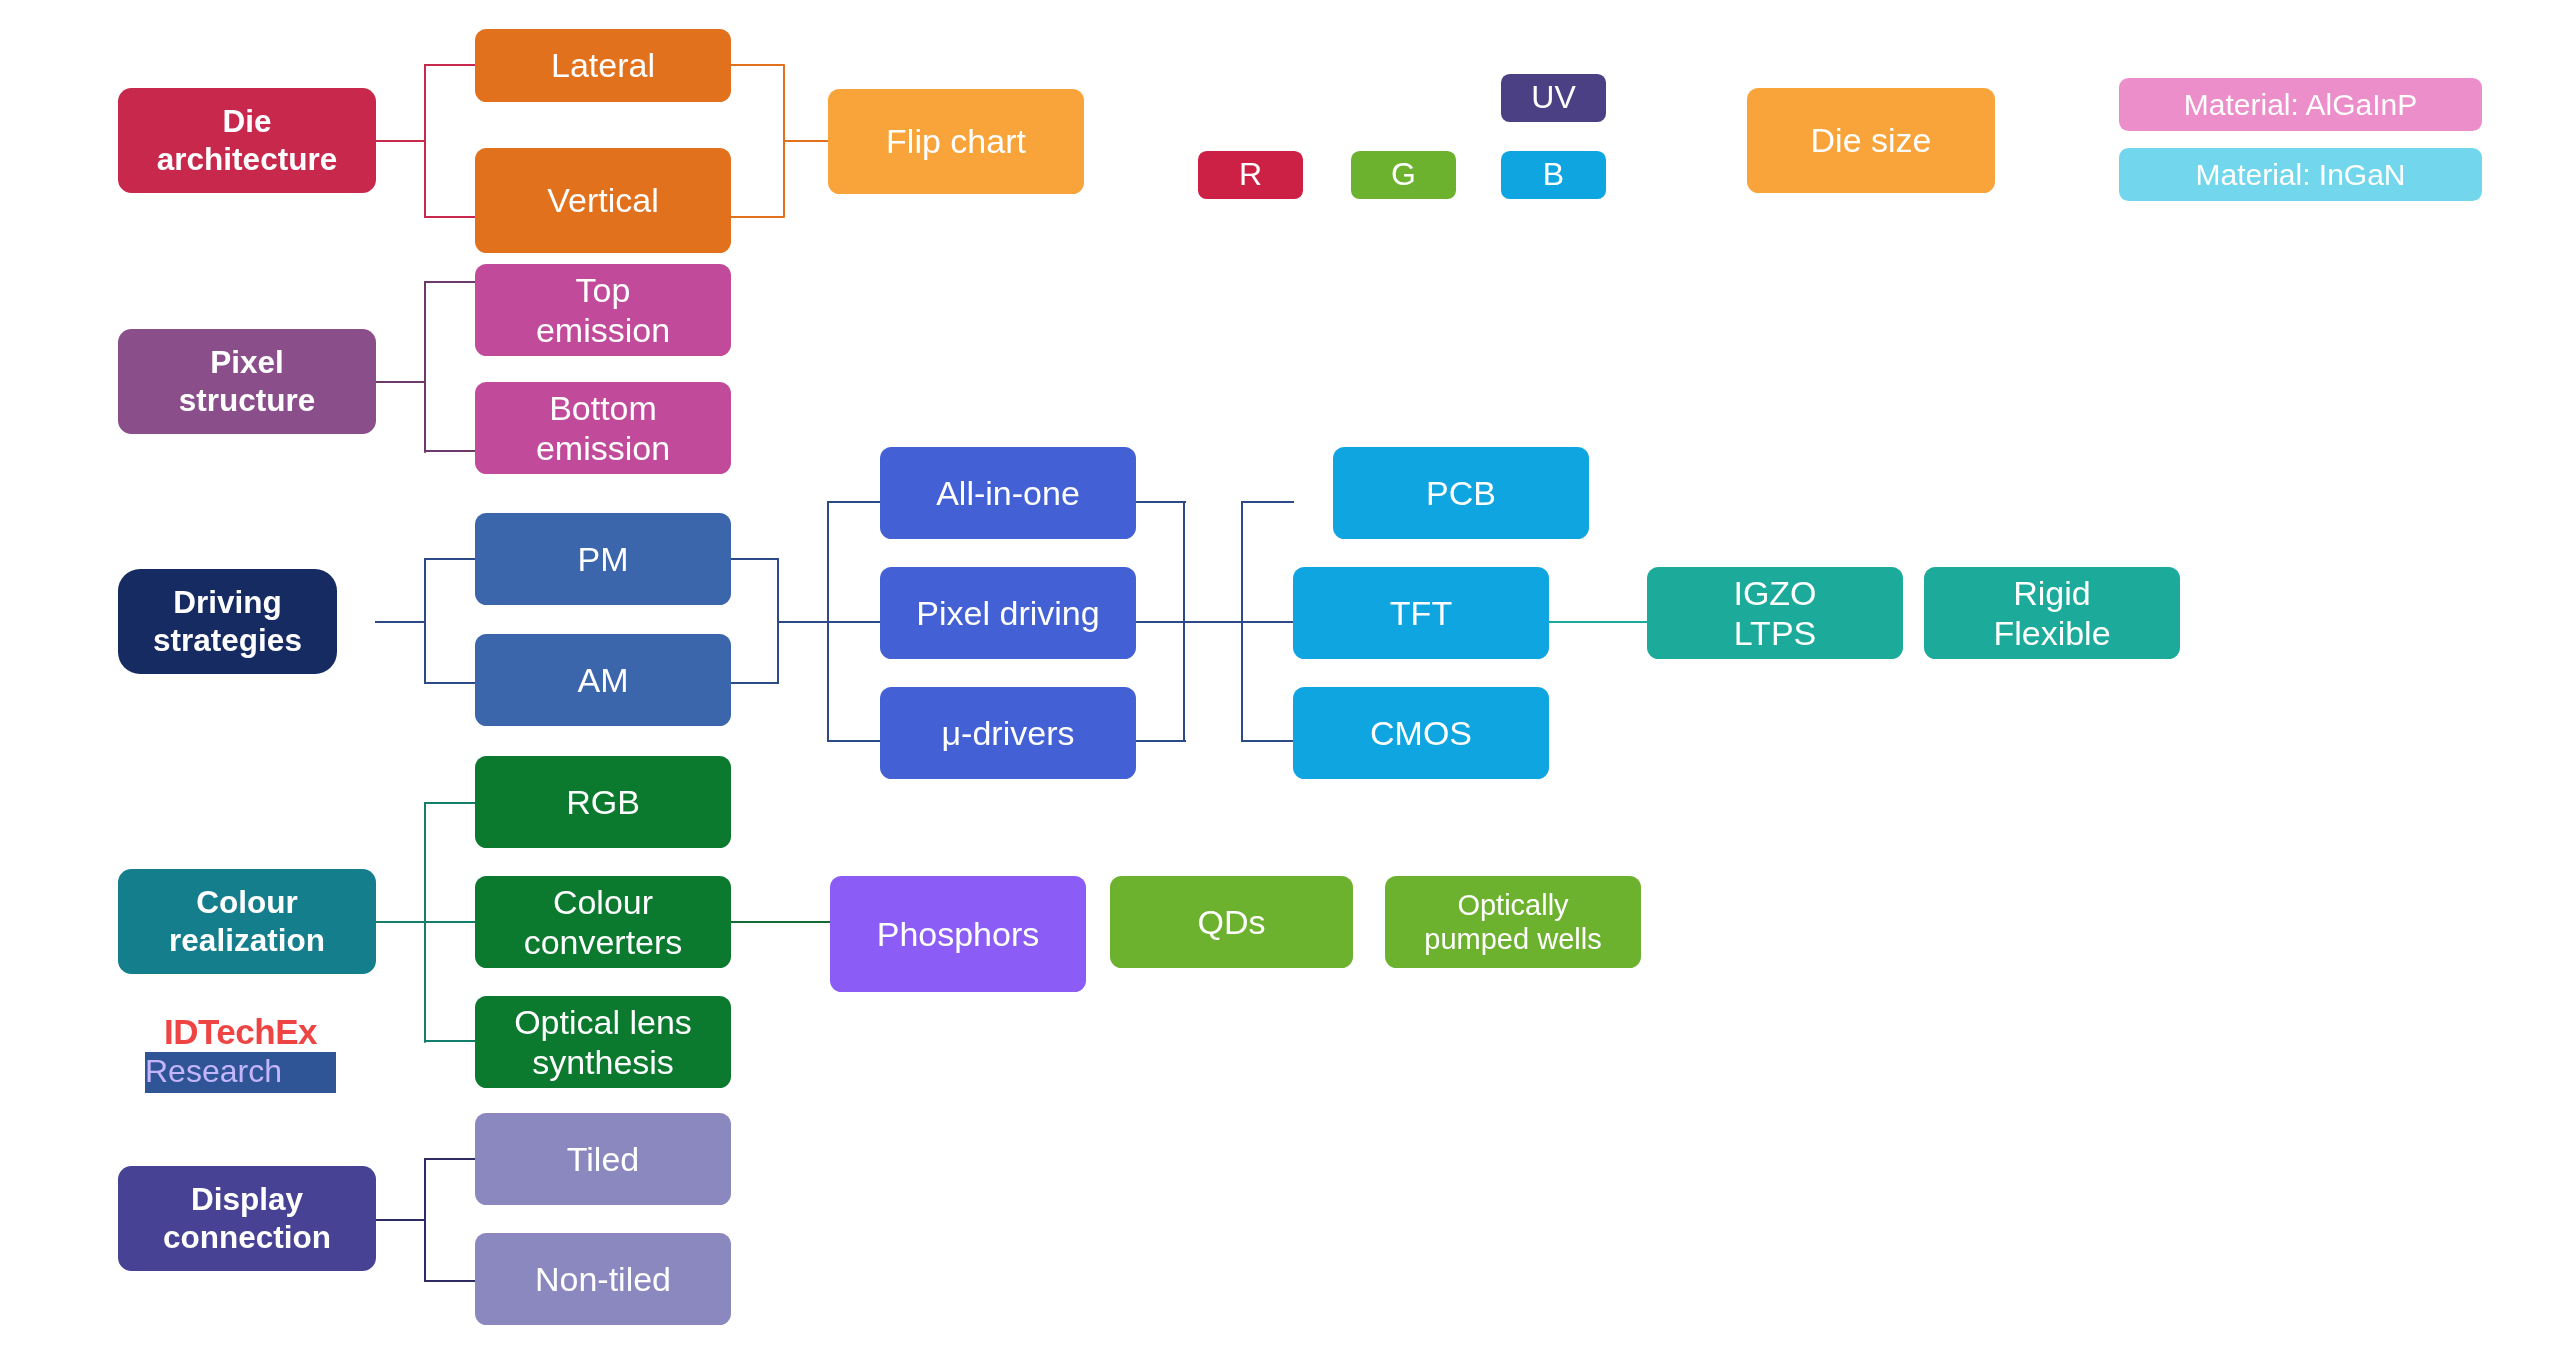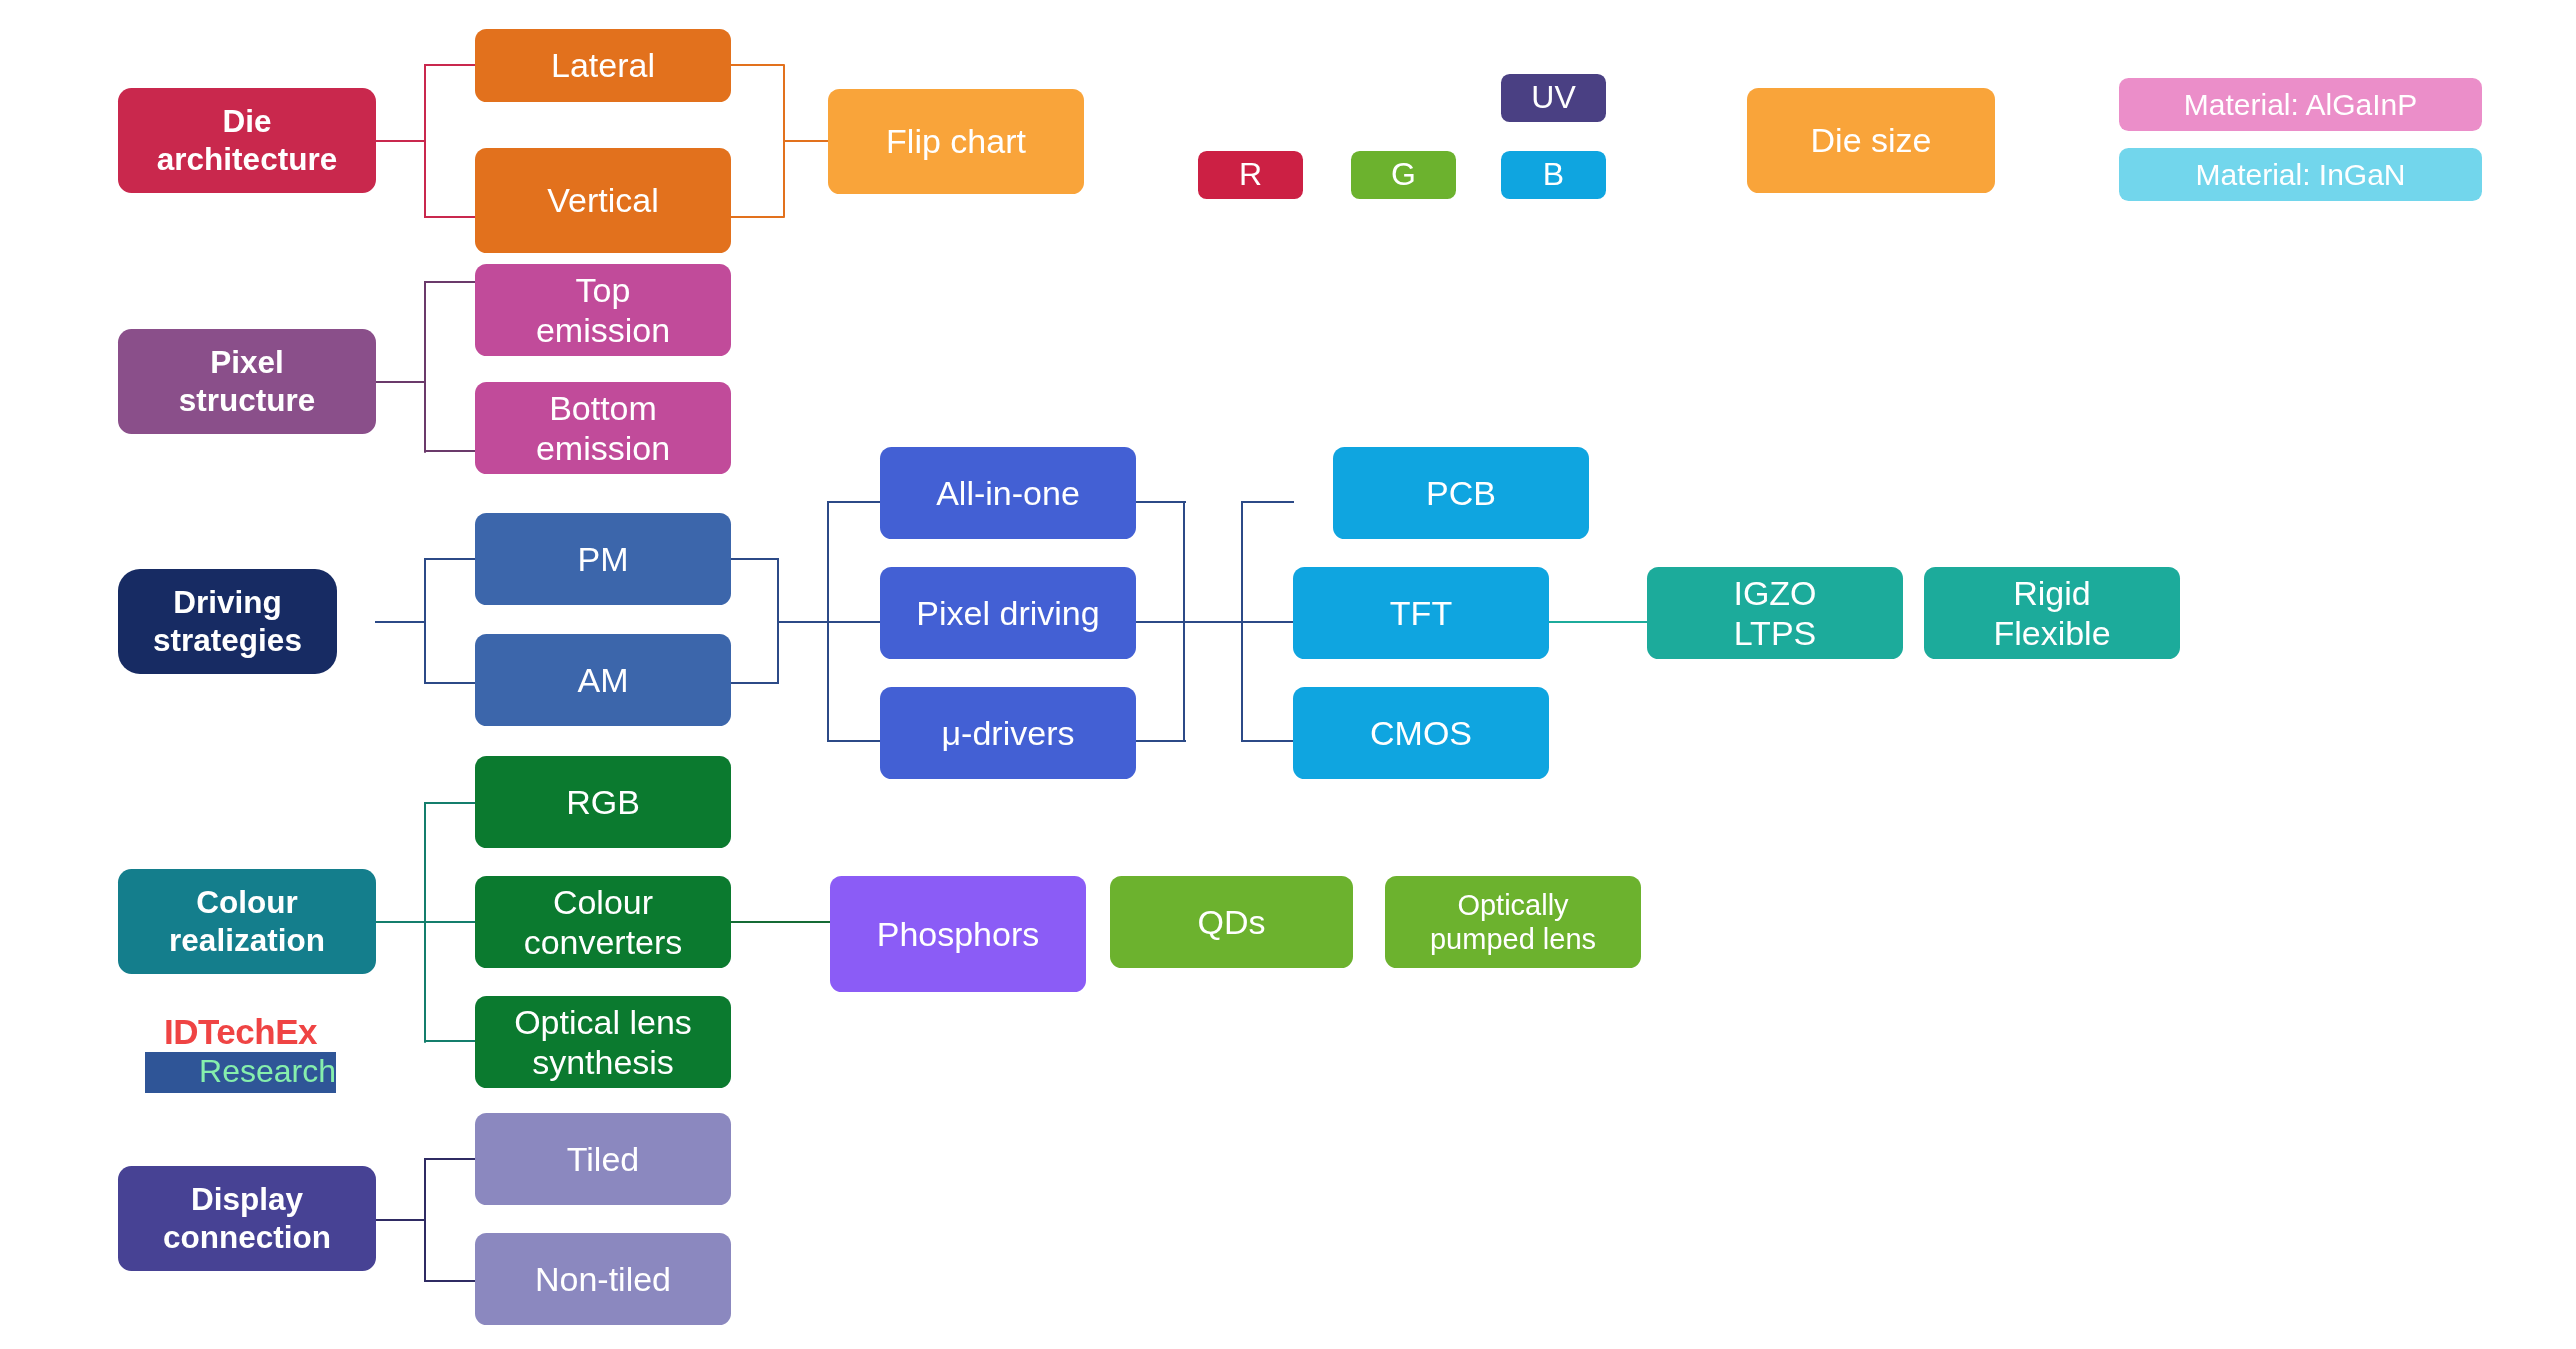--- a/index.html
+++ b/index.html
@@ -50,24 +50,24 @@
     font-family: "Liberation Sans", sans-serif;
     font-weight: bold;
     font-size: 35px;
     color: #ef4444;
     letter-spacing: -0.5px;
     line-height: 1;
     text-align: center;
   }
   #idtechex .bot {
     background: #2f5597;
-    color: #86efac;
+    color: #c4b5fd;
     font-size: 32px;
     line-height: 1.15;
-    text-align: right;
+    text-align: left;
     margin-top: 2.9px;
     padding: 1px 0 2.9px 0;
   }
 </style>
 </head>
 <body>
 
 <div id="stage">
 
   <div class="ln" style="left:375px; top:140px; width:51px; height:1.9px; background:#c9284d;"></div>
@@ -167,21 +167,21 @@
 realization</div>
   <div class="node" style="left:475px; top:756px; width:256px; height:92px; background:#0b7a2f;">RGB</div>
   <div class="node" style="left:475px; top:876px; width:256px; height:92px; background:#0b7a2f;">Colour
 converters</div>
   <div class="node" style="left:475px; top:996px; width:256px; height:92px; background:#0b7a2f;">Optical lens
 synthesis</div>
 
   <div class="node" style="left:830px; top:876px; width:256px; height:116px; background:#8b5cf6;">Phosphors</div>
   <div class="node" style="left:1110px; top:876px; width:243px; height:92px; background:#6cb22e;">QDs</div>
   <div class="node small" style="left:1385px; top:876px; width:256px; height:92px; background:#6cb22e;">Optically
-pumped lens</div>
+pumped wells</div>
 
   <div class="ln" style="left:375px; top:1219px; width:51px; height:1.9px; background:#2f2b63;"></div>
   <div class="ln" style="left:424px; top:1158px; width:1.9px; height:124px; background:#2f2b63; border-radius:1.9px;"></div>
   <div class="ln" style="left:424px; top:1158px; width:53px; height:1.9px; background:#2f2b63;"></div>
   <div class="ln" style="left:424px; top:1280px; width:53px; height:1.9px; background:#2f2b63;"></div>
 
   <div class="node root" style="left:118px; top:1166px; width:258px; height:105px; background:#474294;">Display
 connection</div>
   <div class="node" style="left:475px; top:1113px; width:256px; height:92px; background:#8b88bf;">Tiled</div>
   <div class="node" style="left:475px; top:1233px; width:256px; height:92px; background:#8b88bf;">Non-tiled</div>

